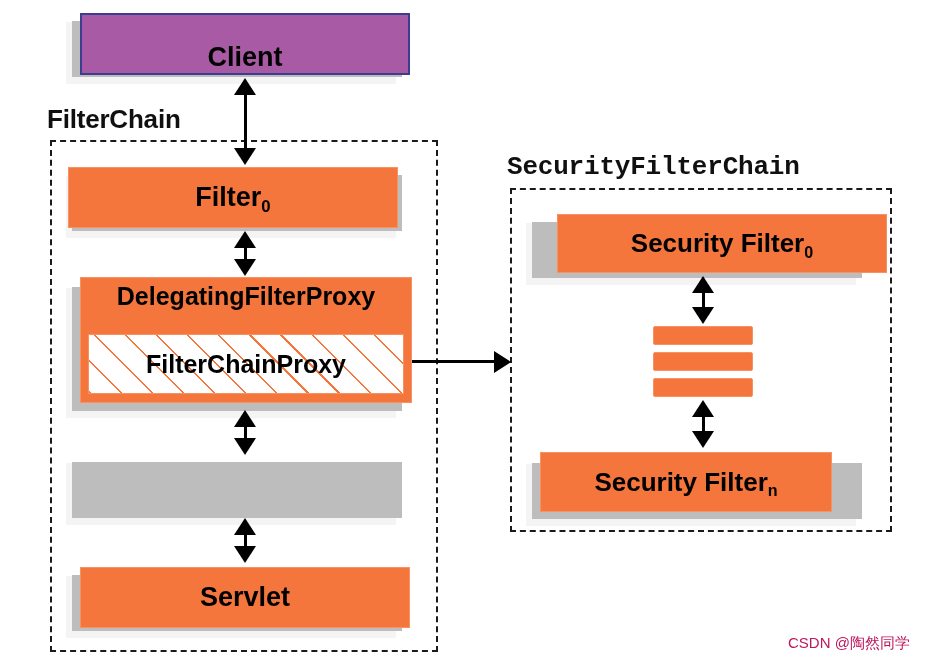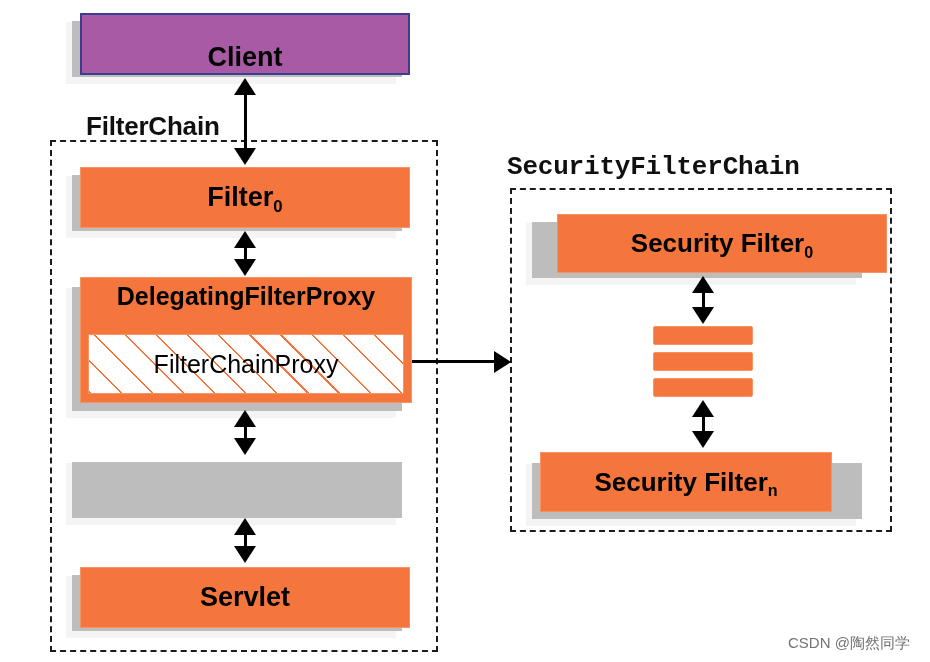--- a/index.html
+++ b/index.html
@@ -84,21 +84,21 @@
     box-sizing: border-box;
     background-color: #ffffff;
     background-image: repeating-linear-gradient(
         45deg,
         #F4763C 0px, #F4763C 1.6px,
         #ffffff 1.6px, #ffffff 22px);
     border: 1px solid #F79263;
     display: flex;
     align-items: center;
     justify-content: center;
-    font-weight: normal;
+    font-weight: bold;
     color: #000000;
     z-index: 6;
   }
 
   
   .mini-bar {
     position: absolute;
     background: #F4763C;
     border: 1px solid #F79263;
     border-radius: 2px;
@@ -138,49 +138,49 @@
   .head-right {
     border-top: 11px solid transparent;
     border-bottom: 11px solid transparent;
     border-left: 17px solid #000000;
   }
 
   
   .watermark {
     position: absolute;
     font-size: 15px;
-    color: #737373;
+    color: #be185d;
     white-space: nowrap;
     z-index: 10;
   }
 </style>
 </head>
 <body>
 
 <div id="canvas">
 
-  <div class="group-label" style="left:47px; top:111px;margin-left:39px;">FilterChain</div>
+  <div class="group-label" style="left:47px; top:104px;">FilterChain</div>
   <div class="group-box" style="left:50px; top:140px; width:388px; height:512px;"></div>
 
   <div class="group-label" style="left:507px; top:152px;font-family:Liberation Mono, monospace;">SecurityFilterChain</div>
   <div class="group-box" style="left:510px; top:188px; width:382px; height:344px;"></div>
 
   <div class="shadow-out" style="left:66px; top:22px; width:330px; height:62px;"></div>
   <div class="shadow-mid" style="left:72px; top:21px; width:330px; height:56px;"></div>
   <div class="node node-purple" style="left:80px; top:13px; width:330px; height:62px; font-size:27px;align-items:flex-end;">
     <span class="label">Client</span>
   </div>
 
   <div class="head head-up" style="left:234px; top:78px;"></div>
   <div class="arrow-v" style="left:244px; top:88px; height:64px;"></div>
   <div class="head head-down" style="left:234px; top:148px;"></div>
 
   <div class="shadow-out" style="left:66px; top:176px; width:330px; height:62px;"></div>
   <div class="shadow-mid" style="left:72px; top:175px; width:330px; height:56px;"></div>
-  <div class="node node-orange" style="left:80px; top:167px; width:330px; height:61px; font-size:27px;">
+  <div class="node node-orange" style="left:68px; top:167px; width:330px; height:61px; font-size:27px;">
     <span class="label"><span>Filter</span><sub>0</sub></span>
   </div>
 
   <div class="head head-up" style="left:234px; top:231px;"></div>
   <div class="arrow-v" style="left:244px; top:241px; height:22px;"></div>
   <div class="head head-down" style="left:234px; top:259px;"></div>
 
   <div class="shadow-out" style="left:66px; top:288px; width:330px; height:130px;"></div>
   <div class="shadow-mid" style="left:72px; top:287px; width:330px; height:124px;"></div>
   <div class="node node-orange" style="left:80px; top:277px; width:332px; height:126px; font-size:25px; align-items:flex-start; padding-top:4px;">

